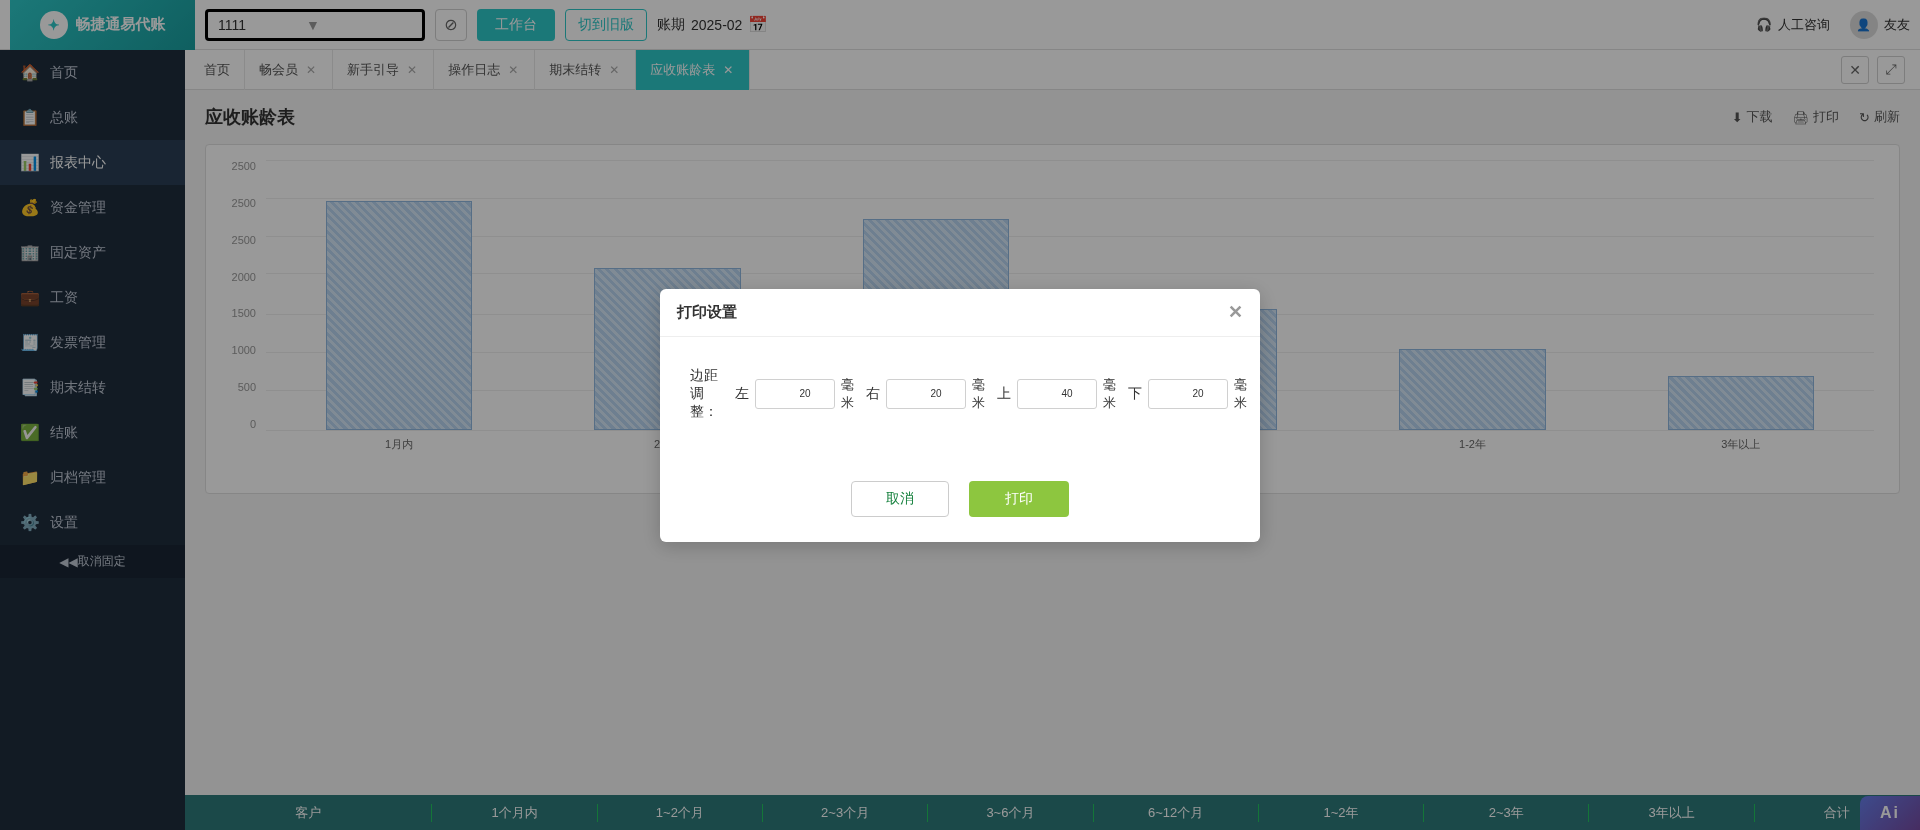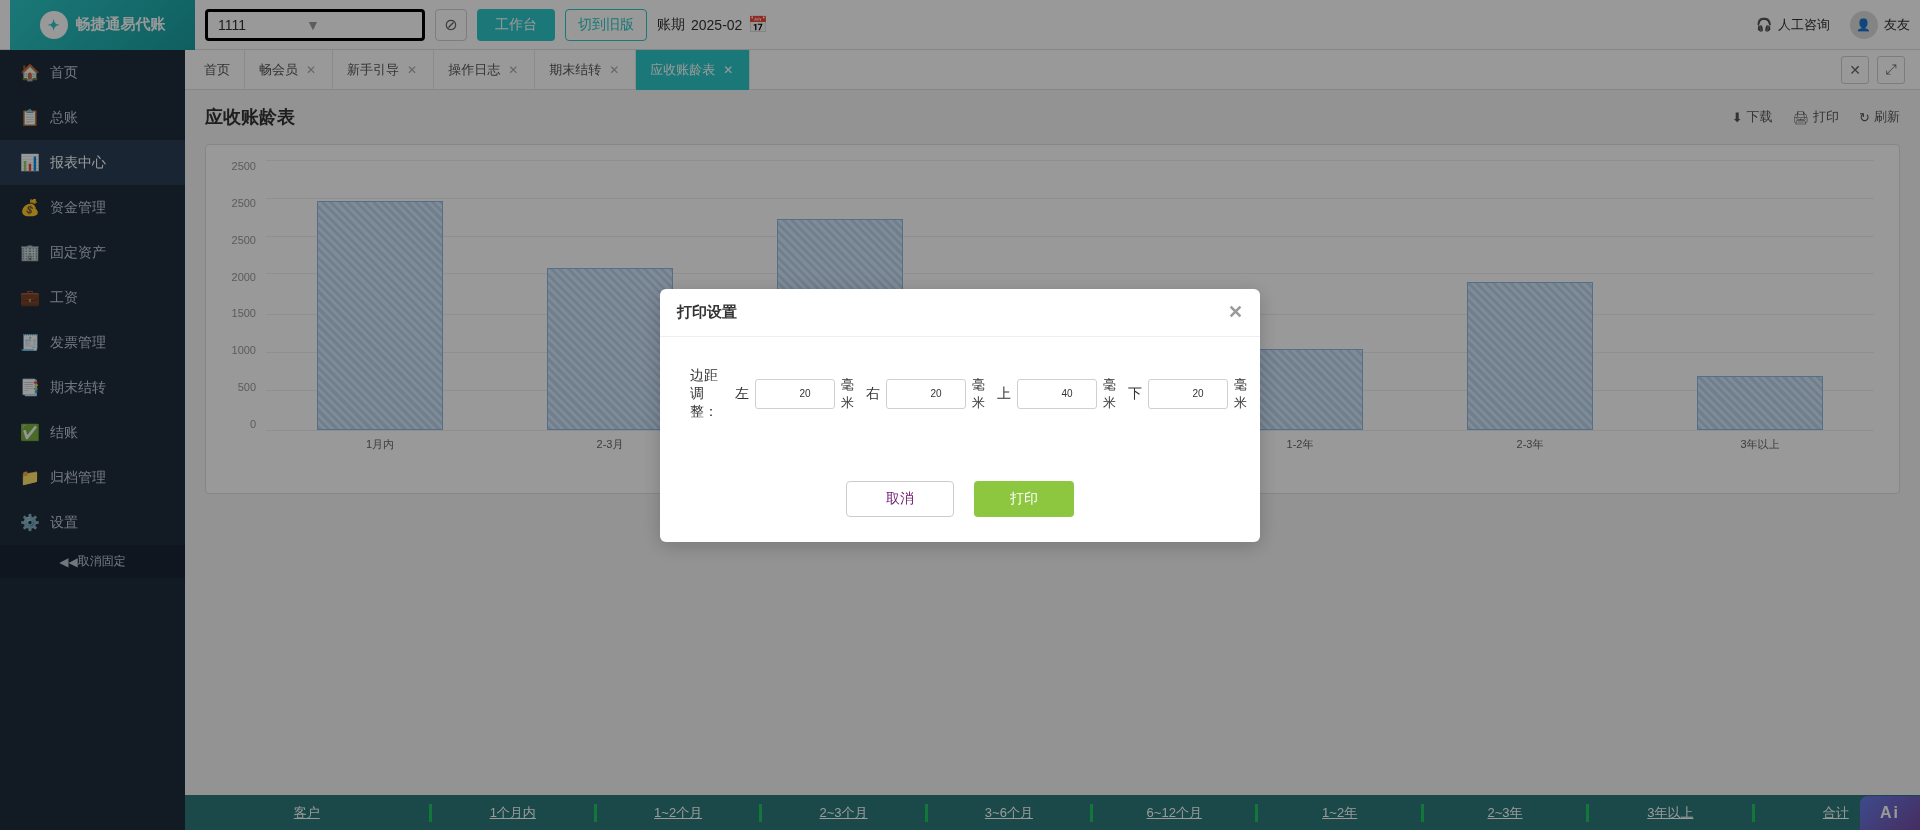--- a/index.html
+++ b/index.html
@@ -327,22 +327,21 @@
       height: 35px;
       background: #2d7a7a;
       display: flex;
       align-items: center;
       color: #fff;
       font-size: 13px;
     }
     .th-cell {
       flex: 1;
       text-align: center;
-      border-right: 3px solid #22c55e;
-      text-decoration: underline;
+      border-right: 1px solid #22c55e;
     }
     .th-cell:first-child { flex: 1.5; }
 
     
     .modal-overlay {
       position: fixed;
       top: 0; left: 0; right: 0; bottom: 0;
       background: rgba(0,0,0,0.4);
       z-index: 1000;
       display: flex;
@@ -401,27 +400,27 @@
       padding-left: 20px;
     }
     .margin-unit { font-size: 13px; color: #333; }
     .modal-footer {
       display: flex;
       justify-content: center;
       gap: 20px;
       padding: 10px 20px 25px;
     }
     .btn-cancel {
-      width: 108px;
+      width: 98px;
       height: 36px;
       border: 1px solid #ccc;
       background: #fff;
       border-radius: 4px;
       font-size: 14px;
-      color: #701a75;
+      color: #15803d;
       cursor: pointer;
     }
     .btn-print {
       width: 100px;
       height: 36px;
       border: none;
       background: #8dc63f;
       border-radius: 4px;
       font-size: 14px;
       color: #fff;
@@ -623,24 +622,20 @@
             </div>
             <div class="bar-group">
               <div class="bar" style="height:45%"></div>
               <span class="bar-label">6-12个月</span>
             </div>
             <div class="bar-group">
               <div class="bar" style="height:30%"></div>
               <span class="bar-label">1-2年</span>
             </div>
             <div class="bar-group">
-              <div class="bar" style="height:55%"></div>
-              <span class="bar-label">2-3年</span>
-            </div>
-            <div class="bar-group">
               <div class="bar" style="height:20%"></div>
               <span class="bar-label">3年以上</span>
             </div>
           </div>
         </div>
       </div>
 
       <div class="bottom-table-header">
         <div class="th-cell">
           <span>客户</span>

